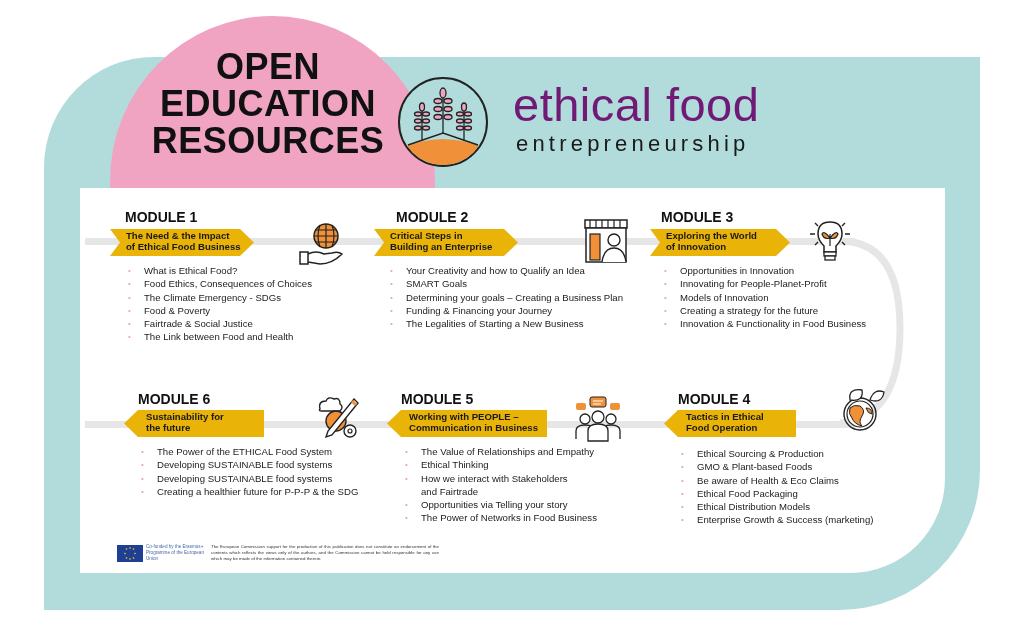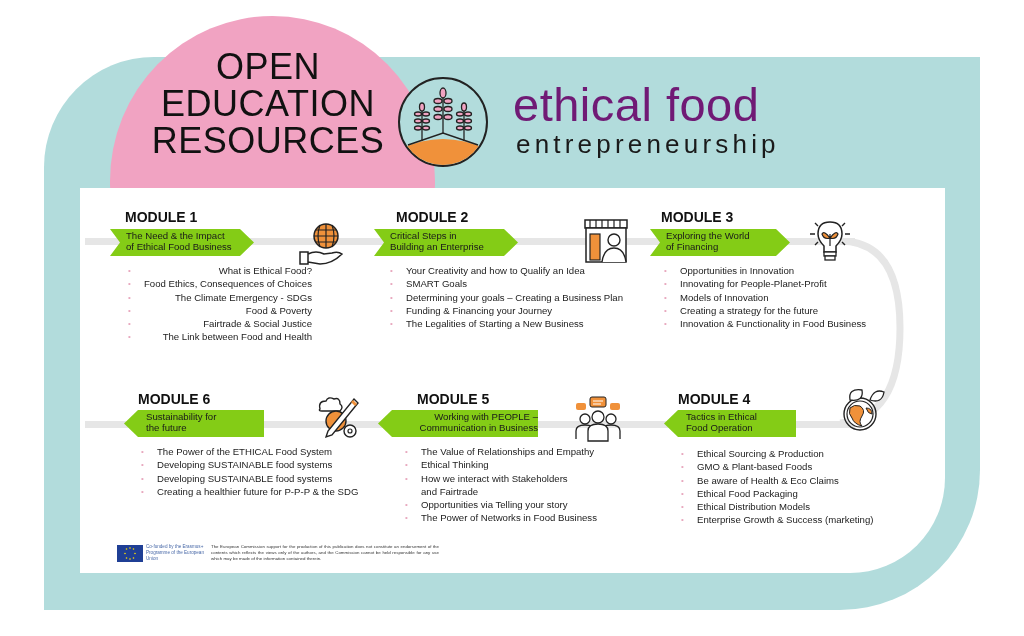--- a/index.html
+++ b/index.html
@@ -5,29 +5,29 @@
   html, body { margin:0; padding:0; }
   body { width:1024px; height:636px; background:#ffffff; position:relative; overflow:hidden;
          font-family:"Liberation Sans", "DejaVu Sans", sans-serif; color:#1a1a1a; }
   .abs { position:absolute; }
   
   #frame { left:44px; top:57px; width:936px; height:553px; background:#b2dcdc;
            border-radius:110px 0 140px 0; }
   #pink { left:110px; top:16px; width:325px; height:330px; background:#f1a3c2; border-radius:50%; }
   #pink-clip { left:0; top:0; width:1024px; height:188px; overflow:hidden; }
   #panel { left:80px; top:188px; width:865px; height:385px; background:#ffffff; border-radius:0 0 95px 0; }
-  #oer-title { left:128px; top:48px; width:280px; text-align:center; font-weight:normal; font-size:36px;
+  #oer-title { left:128px; top:48px; width:280px; text-align:center; font-weight:bold; font-size:36px;
                line-height:37px; letter-spacing:0.5px; color:#111; }
   #logo-circle { left:398px; top:77px; width:86px; height:86px; border:2px solid #222;
                  border-radius:50%; background:#b2dcdc; overflow:hidden; }
   #brand-main { left:513px; top:80px; font-size:47px; line-height:50px; color:#701a75; font-weight:normal; letter-spacing:0.5px; }
-  #brand-sub { left:516px; top:132px; font-size:26px; line-height:24px; letter-spacing:4.2px; color:#1a1a1a; }
+  #brand-sub { left:516px; top:132px; font-size:22px; line-height:24px; letter-spacing:4.2px; color:#1a1a1a; }
   .path { height:7px; background:#e6e6e6; }
   .mod-title { font-weight:bold; font-size:14px; color:#111; }
-  .ribbon { height:27px; background:#84cc16; font-weight:normal; font-size:9.6px; line-height:10.5px;
+  .ribbon { height:27px; background:#eab308; font-weight:bold; font-size:9.6px; line-height:10.5px;
             padding:2px 0 0 16px; box-sizing:border-box; color:#1a1a1a; }
   .ribbon.right { clip-path:polygon(0 0, calc(100% - 14px) 0, 100% 50%, calc(100% - 14px) 100%, 0 100%, 10px 50%); }
   .ribbon.left { clip-path:polygon(14px 0, 100% 0, 100% 100%, 14px 100%, 0 50%); padding-left:22px; }
   ul.items { margin:0; padding:0; list-style:none; font-size:9.6px; line-height:13.3px; color:#222; }
   ul.items li { position:relative; padding-left:16px; white-space:nowrap; }
   ul.items li::before { content:"•"; position:absolute; left:0; color:#e8a8be; font-size:8px; }
   .icon { width:48px; height:48px; }
   #eu-flag { left:117px; top:545px; width:26px; height:17px; background:#1f3f95; }
   #eu-text { left:146px; top:544px; font-size:4.6px; line-height:6px; color:#4a6aa8; width:60px; }
   #disclaimer { left:211px; top:544px; width:228px; font-size:4.4px; line-height:6px; color:#333; text-align:justify; }
@@ -92,21 +92,21 @@
   <div>The Need &amp; the Impact</div>
   <div>of Ethical Food Business</div>
 </div>
 <div class="abs icon" style="left:298px;top:220px;">
   <svg width="48" height="48" viewBox="0 0 48 48">
     <circle cx="28" cy="16" r="12" fill="#f0913a" stroke="#222" stroke-width="1.5"></circle>
     <path d="M16 16 H40 M28 4 V28 M18 10 H38 M18 22 H38 M22 5 Q18 16 22 27 M34 5 Q38 16 34 27" stroke="#222" stroke-width="1.2" fill="none"></path>
     <path d="M2 32 H10 V44 H2Z M10 34 Q18 30 26 34 L34 33 Q40 31 44 34 Q34 44 22 44 L10 42" stroke="#222" stroke-width="1.5" fill="#fff"></path>
   </svg>
 </div>
-<ul class="abs items" style="left:128px;top:264px;text-align:right;">
+<ul class="abs items" style="left:128px;top:264px;">
   <li>What is Ethical Food?</li>
   <li>Food Ethics, Consequences of Choices</li>
   <li>The Climate Emergency - SDGs</li>
   <li>Food &amp; Poverty</li>
   <li>Fairtrade &amp; Social Justice</li>
   <li>The Link between Food and Health</li>
 </ul>
 
 <div class="abs mod-title" style="left:396px;top:209px;">MODULE 2</div>
 <div class="abs ribbon right" style="left:374px;top:229px;width:144px;">
@@ -127,21 +127,21 @@
   <li>Your Creativity and how to Qualify an Idea</li>
   <li>SMART Goals</li>
   <li>Determining your goals – Creating a Business Plan</li>
   <li>Funding &amp; Financing your Journey</li>
   <li>The Legalities of Starting a New Business</li>
 </ul>
 
 <div class="abs mod-title" style="left:661px;top:209px;">MODULE 3</div>
 <div class="abs ribbon right" style="left:650px;top:229px;width:140px;">
   <div>Exploring the World</div>
-  <div>of Financing</div>
+  <div>of Innovation</div>
 </div>
 <div class="abs icon" style="left:806px;top:218px;">
   <svg width="48" height="48" viewBox="0 0 48 48">
     <path d="M4 16 H9 M39 16 H44 M9 5 L12 8 M39 5 L36 8 M9 27 L12 24 M39 27 L36 24" stroke="#222" stroke-width="1.4"></path>
     <path d="M24 4 Q36 4 36 16 Q36 22 30 28 V34 H18 V28 Q12 22 12 16 Q12 4 24 4Z" fill="#fff" stroke="#222" stroke-width="1.5"></path>
     <path d="M24 28 V16 M24 20 Q18 12 16 16 Q18 22 24 20 M24 20 Q30 12 32 16 Q30 22 24 20" fill="#f0913a" stroke="#222" stroke-width="1.2"></path>
     <rect x="18" y="34" width="12" height="4" fill="#fff" stroke="#222" stroke-width="1.3"></rect>
     <rect x="19" y="38" width="10" height="4" fill="#fff" stroke="#222" stroke-width="1.3"></rect>
   </svg>
 </div>
@@ -168,22 +168,22 @@
     <circle cx="36" cy="36" r="2" fill="#fff" stroke="#222" stroke-width="1.2"></circle>
   </svg>
 </div>
 <ul class="abs items" style="left:141px;top:445px;">
   <li>The Power of the ETHICAL Food System</li>
   <li>Developing SUSTAINABLE food systems</li>
   <li>Developing SUSTAINABLE food systems</li>
   <li>Creating a healthier future for P-P-P &amp; the SDG</li>
 </ul>
 
-<div class="abs mod-title" style="left:401px;top:391px;margin-left:16px;">MODULE 5</div>
-<div class="abs ribbon left" style="left:378px;top:410px;width:160px;text-align:right;">
+<div class="abs mod-title" style="left:401px;top:391px;">MODULE 5</div>
+<div class="abs ribbon left" style="left:387px;top:410px;width:160px;">
   <div>Working with PEOPLE –</div>
   <div>Communication in Business</div>
 </div>
 <div class="abs icon" style="left:574px;top:395px;">
   <svg width="48" height="48" viewBox="0 0 48 48">
     <rect x="16" y="2" width="16" height="10" rx="2" fill="#f0913a" stroke="#222" stroke-width="1"></rect>
     <path d="M19 6 H29 M19 9 H27" stroke="#fff" stroke-width="1"></path>
     <rect x="2" y="8" width="10" height="7" rx="2" fill="#f0913a"></rect>
     <rect x="36" y="8" width="10" height="7" rx="2" fill="#f0913a"></rect>
     <circle cx="11" cy="24" r="5" fill="#fff" stroke="#222" stroke-width="1.3"></circle>

